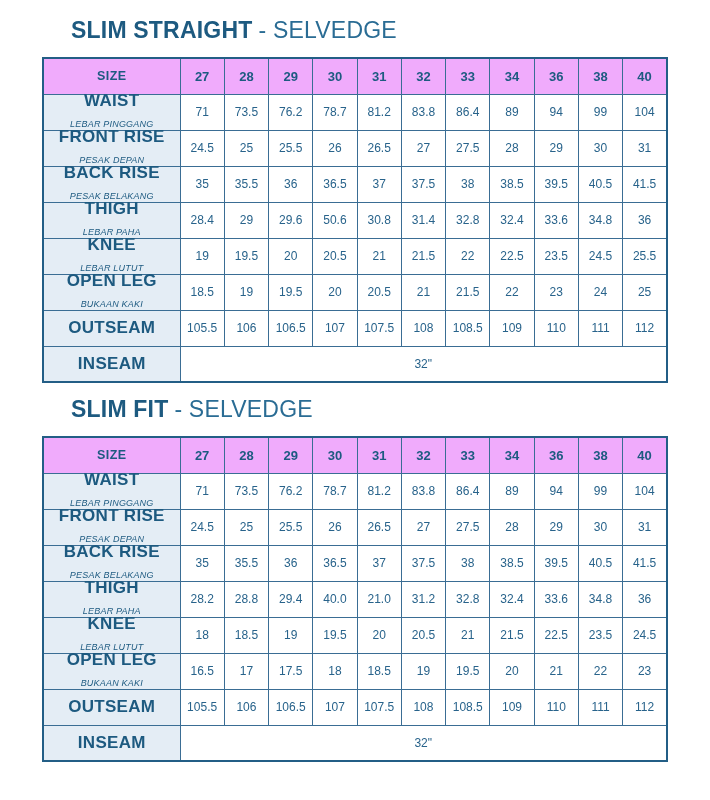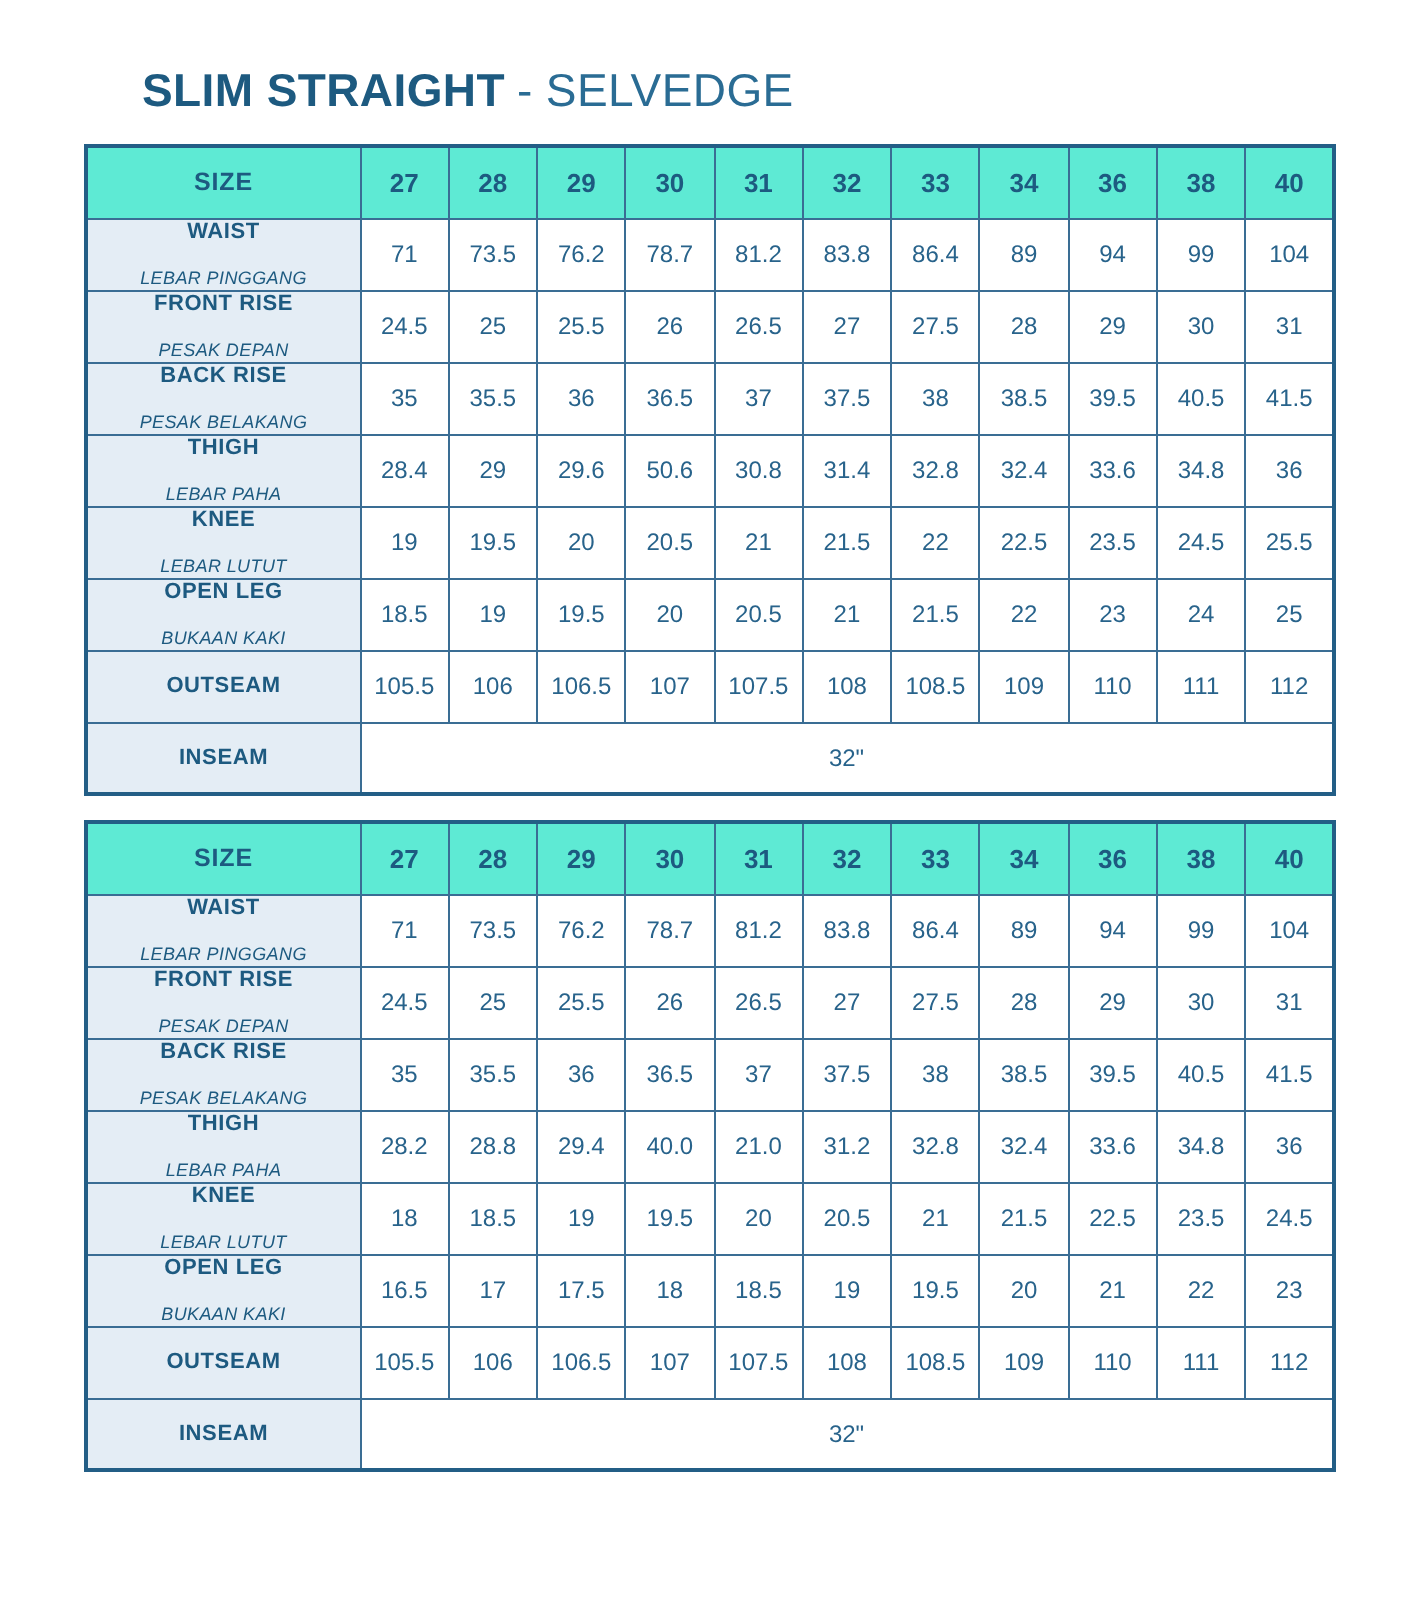--- a/index.html
+++ b/index.html
@@ -5,21 +5,21 @@
   * { box-sizing: border-box; }
   html, body {
     margin: 0;
     padding: 0;
     background: #ffffff;
     width: 710px;
     min-height: 800px;
     font-family: "Liberation Sans", "DejaVu Sans", sans-serif;
     color: #1d5a80;
   }
-  .page { padding: 31px 0 10px 0; }
+  .page { padding: 16px 0 10px 0; }
   .section { margin: 0 42px 12px 42px; }
   .section-title {
     margin: 0 0 13px 29px;
     font-size: 23px;
     line-height: 28px;
     font-weight: 700;
     color: #1d5a80;
     letter-spacing: 0.2px;
   }
   .section-title .title-light {
@@ -37,26 +37,26 @@
     border: 1px solid #3a6d94;
     text-align: center;
     vertical-align: middle;
     height: 36px;
     padding: 0 2px;
   }
   .label-cell {
     width: 137px;
     background: #e4edf5;
   }
-  .header-row th { background: #5eead4; }
+  .header-row th { background: #f0abfc; }
   .size-head { font-size: 12.5px; font-weight: 700; letter-spacing: 0.4px; }
   .size-cell { font-size: 13px; font-weight: 700; }
   .row-label {
     font-weight: 700;
-    font-size: 11px;
+    font-size: 17px;
     letter-spacing: 0.3px;
     line-height: 12px;
   }
   .row-sublabel {
     font-style: italic;
     font-size: 9px;
     letter-spacing: 0.2px;
     margin-top: 12px;
     line-height: 10px;
   }
@@ -212,20 +212,21 @@
             <td class="label-cell">
               <div class="row-label">INSEAM</div>
             </td>
             <td class="value-cell" colspan="11">32"</td>
           </tr>
         </tbody>
     </table>
   </section>
 
   <section class="section">
+    <h2 class="section-title"><span class="title-bold">SLIM FIT</span><span class="title-light">- SELVEDGE</span></h2>
     <table class="size-table" id="table-1">
       <tbody>
           <tr class="header-row">
             <th class="label-cell size-head">SIZE</th>
             <th class="size-cell">27</th>
             <th class="size-cell">28</th>
             <th class="size-cell">29</th>
             <th class="size-cell">30</th>
             <th class="size-cell">31</th>
             <th class="size-cell">32</th>

